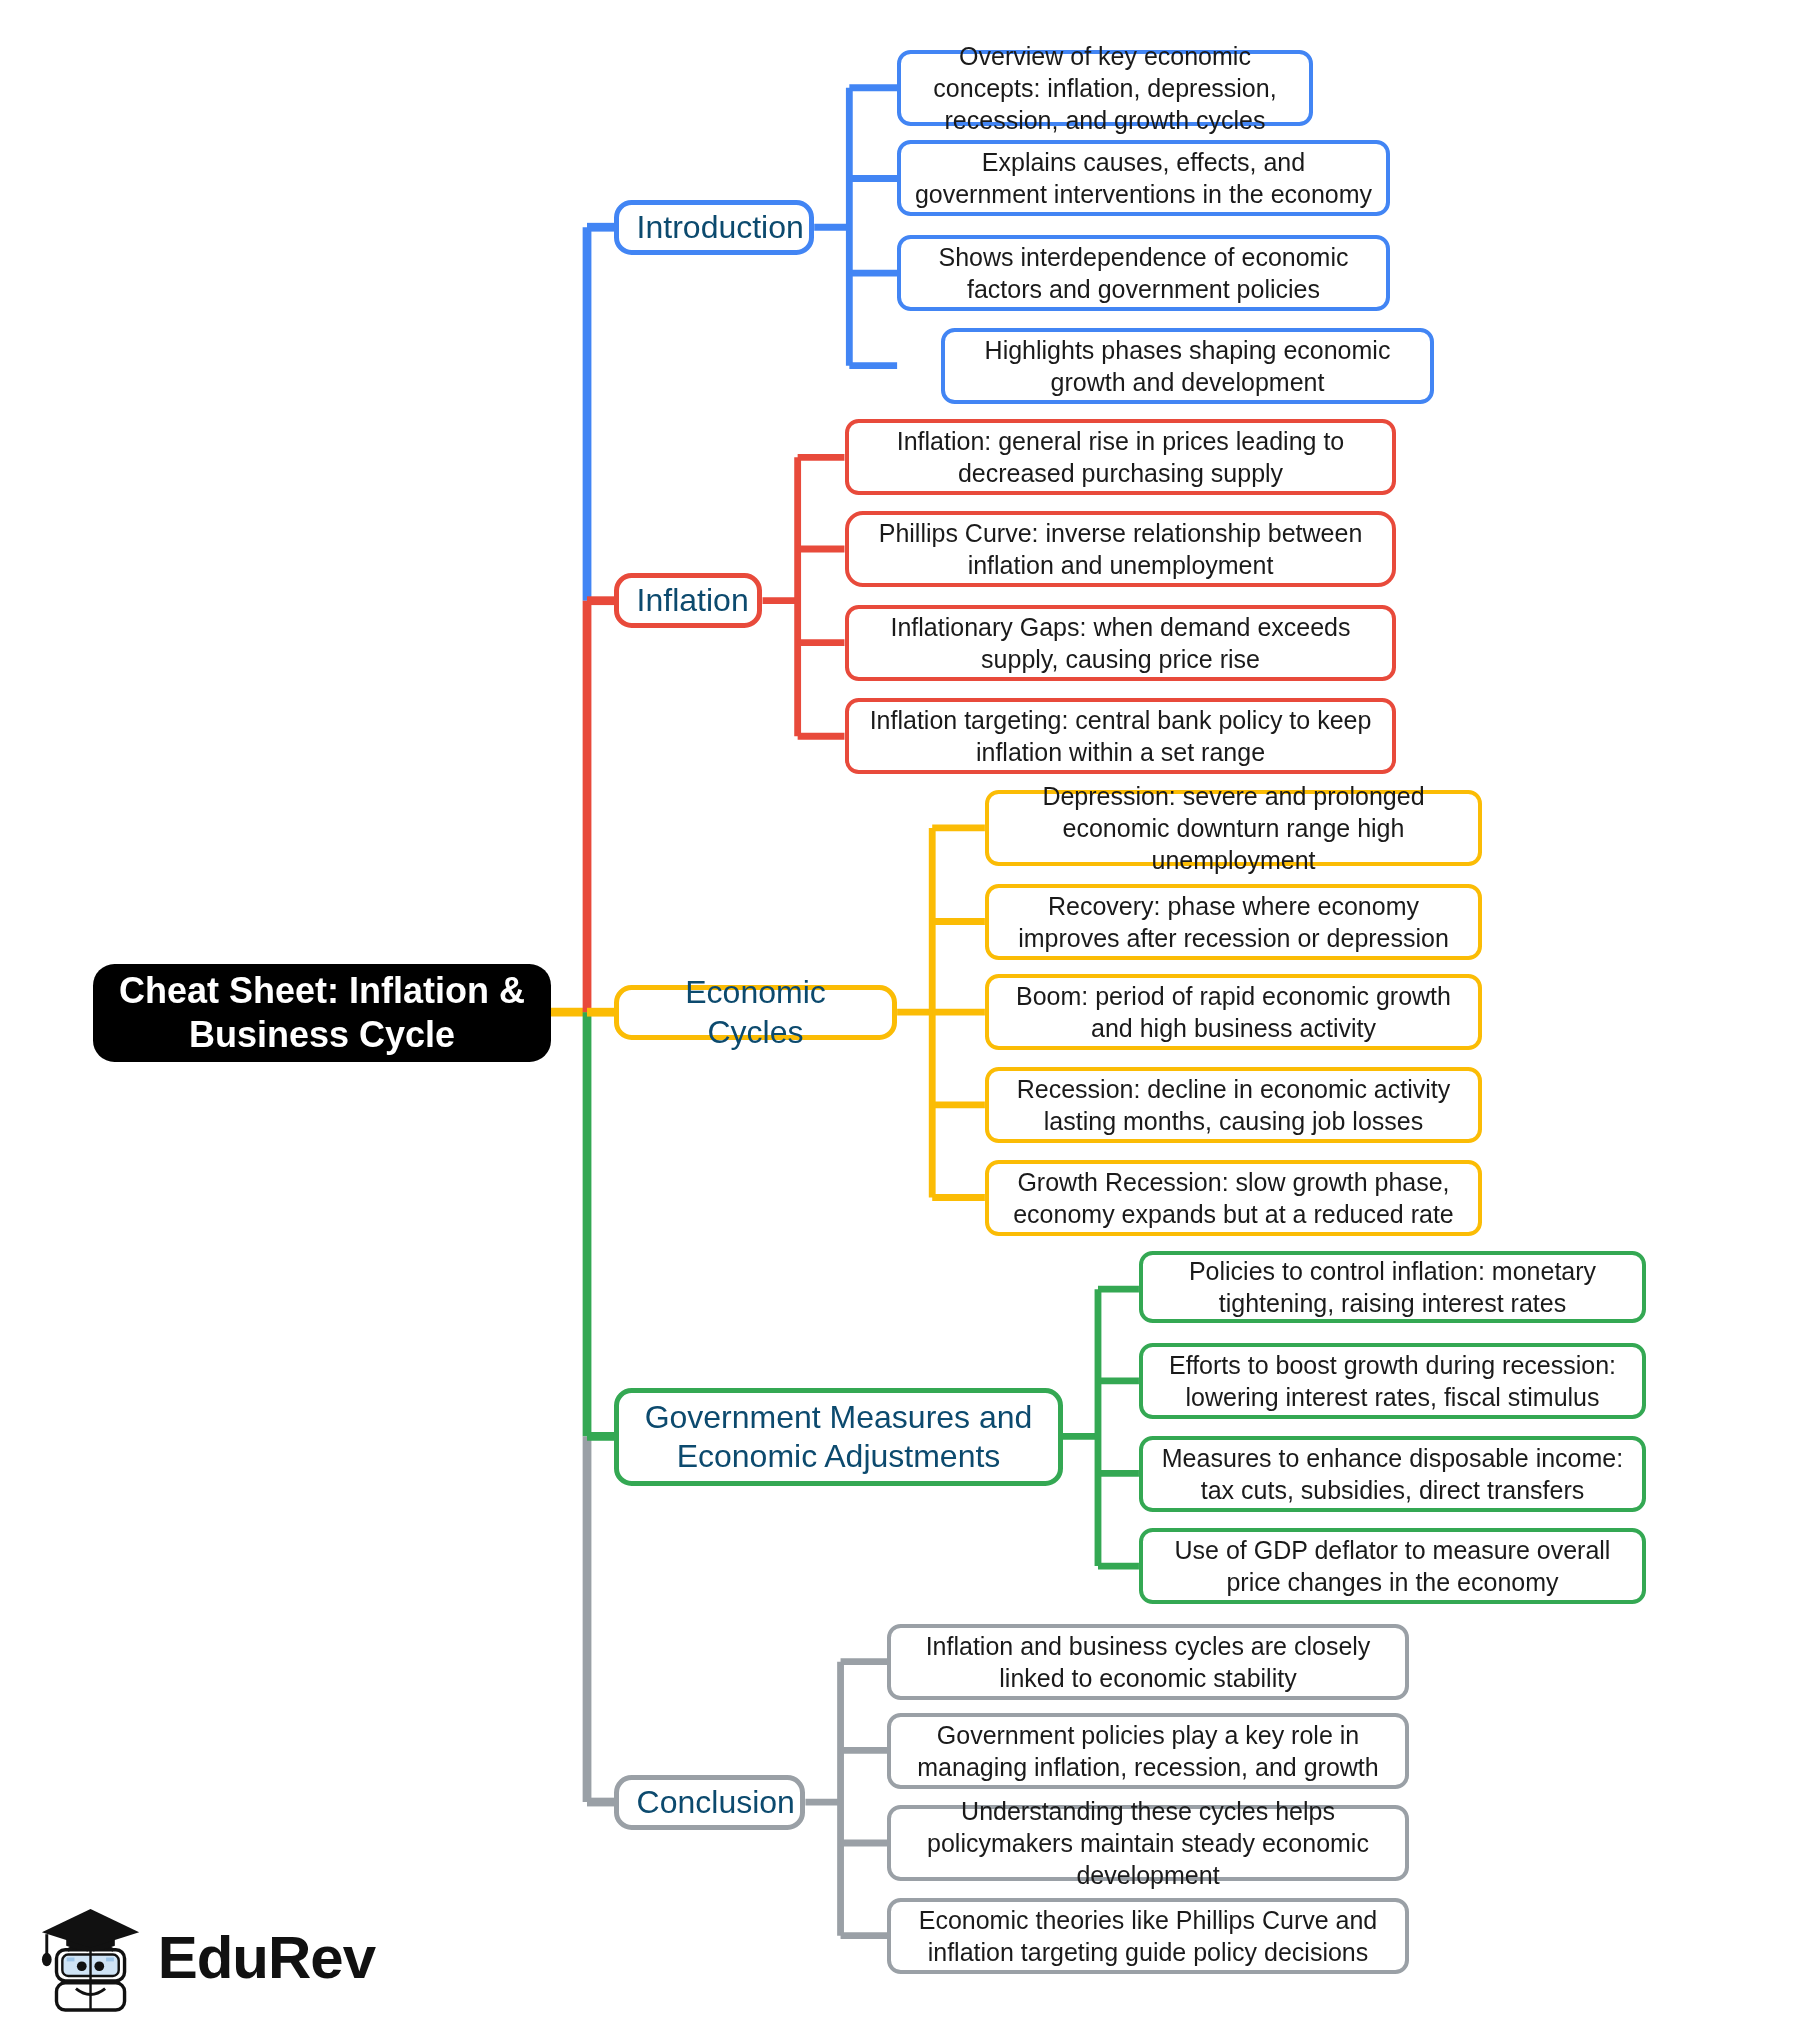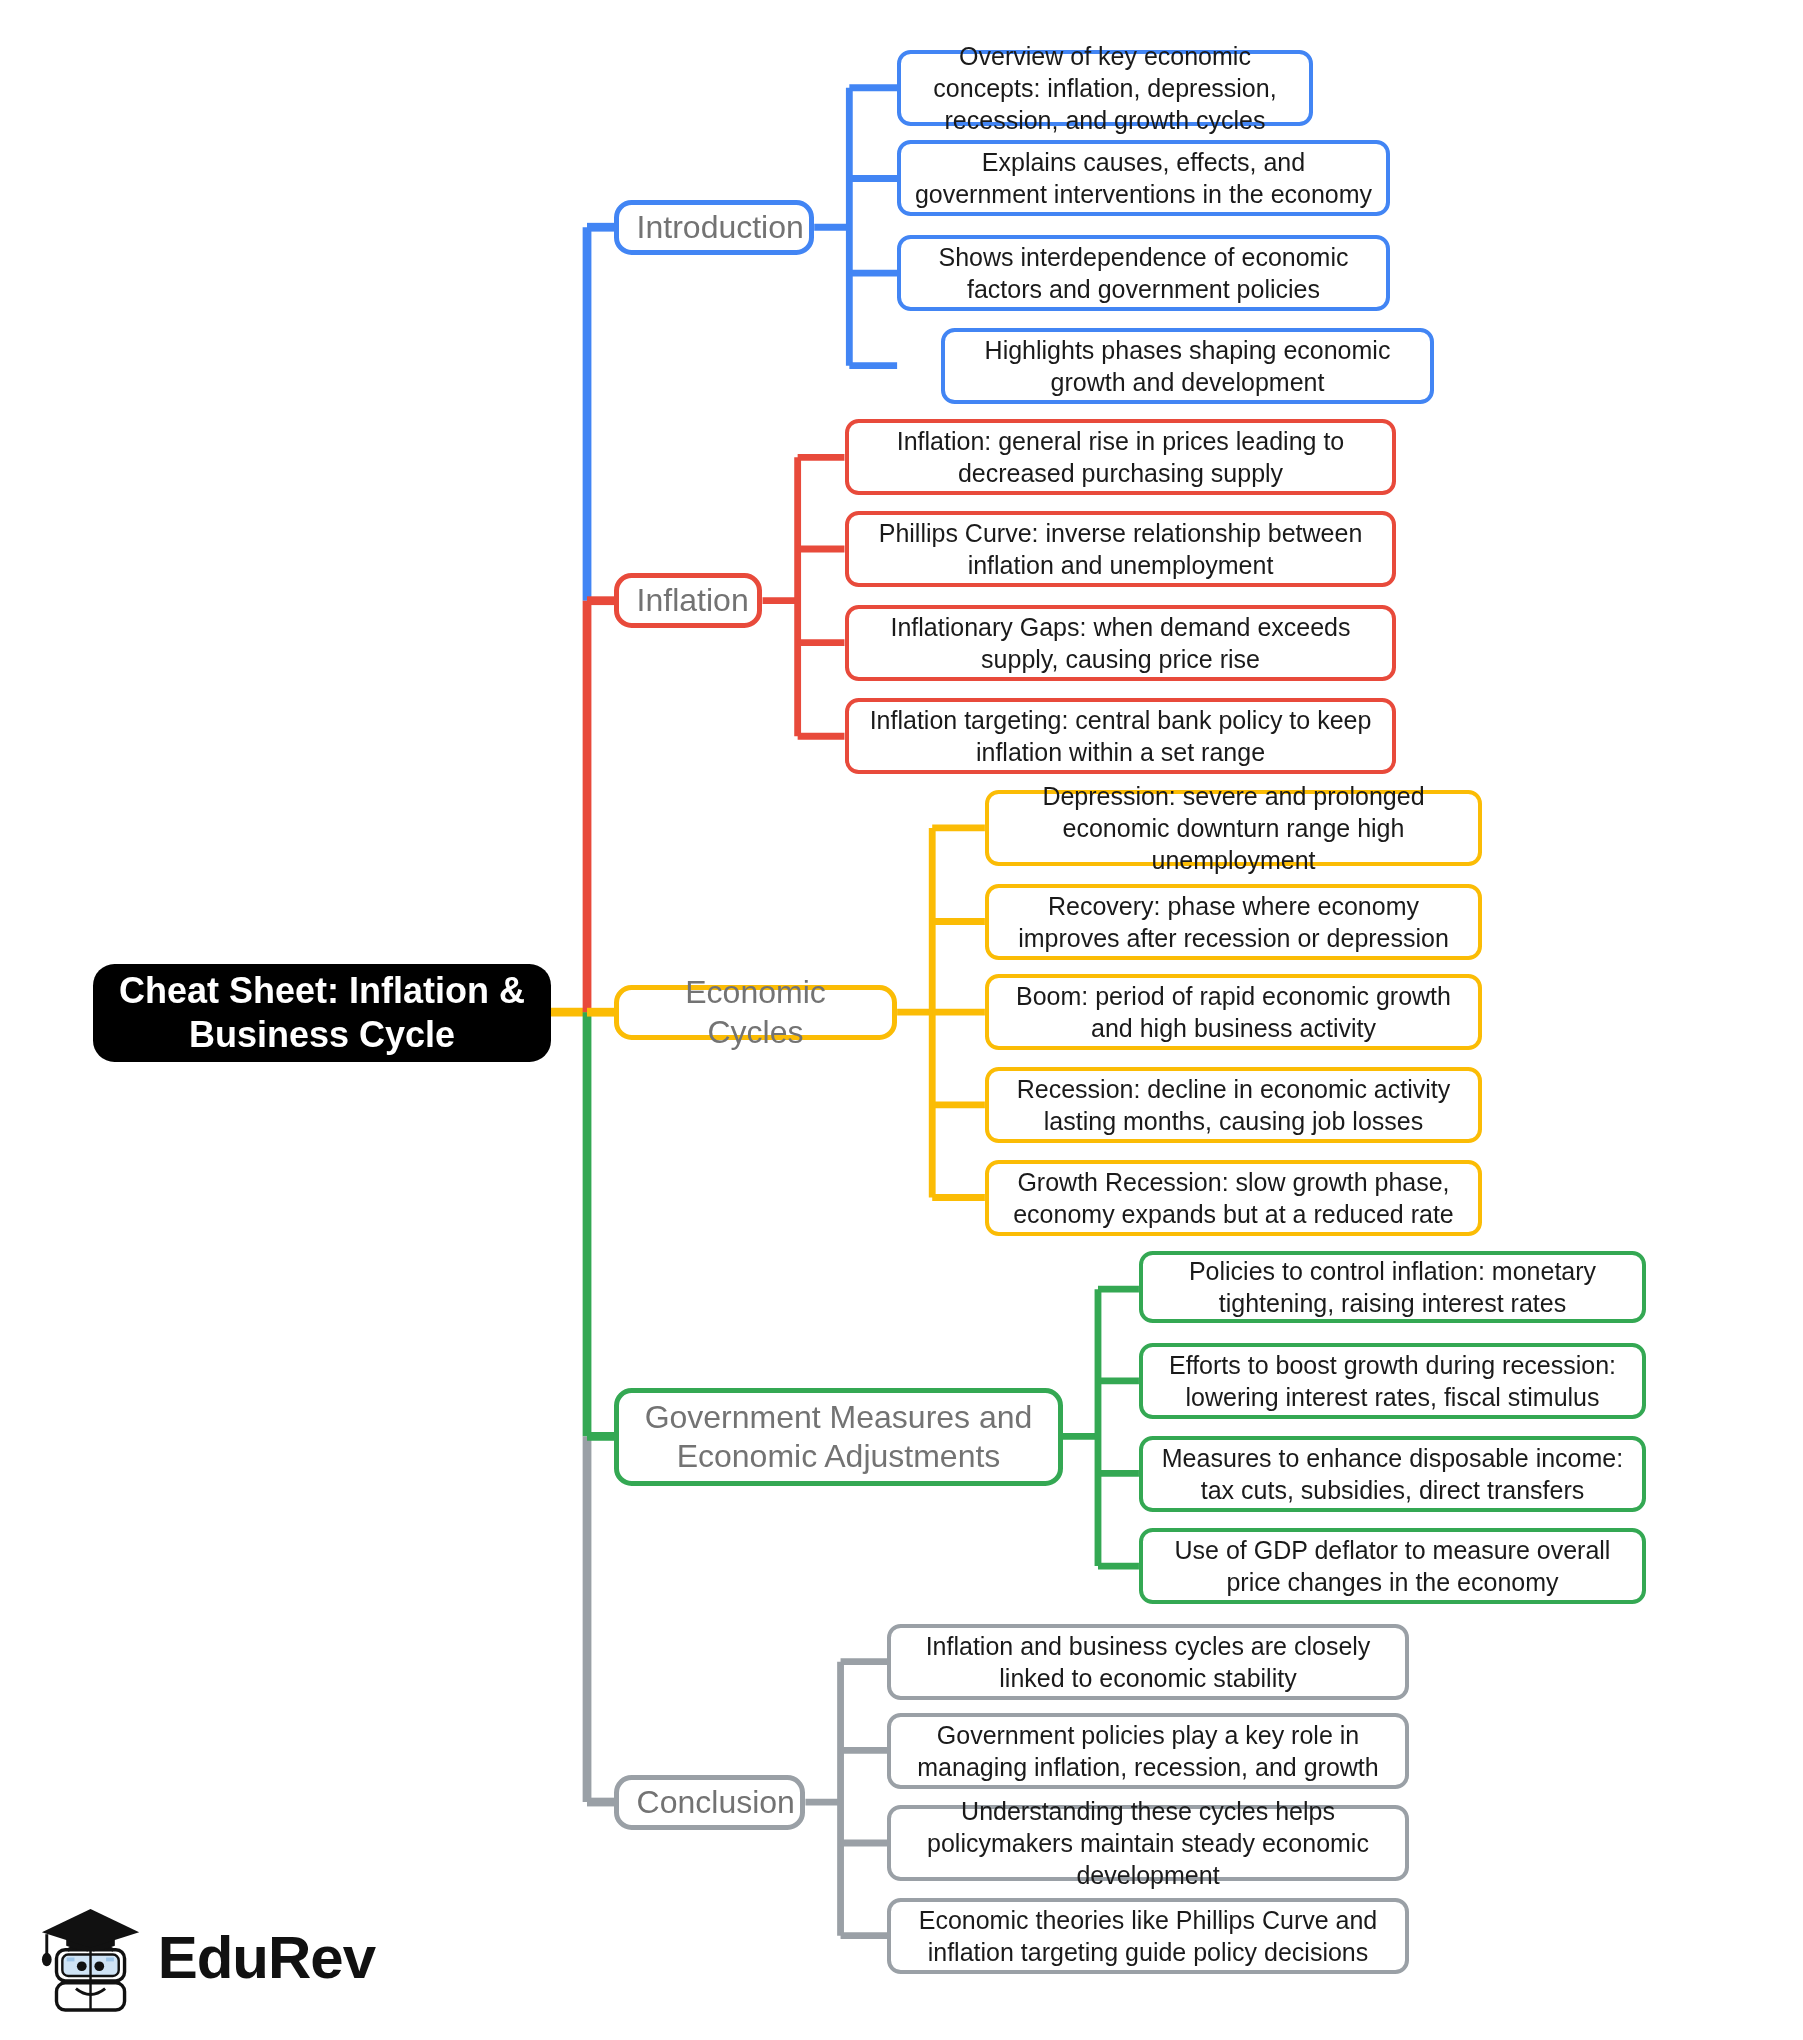--- a/index.html
+++ b/index.html
@@ -49,21 +49,21 @@
     font-weight: bold;
     font-size: 36px;
     line-height: 1.22;
     padding: 11.7px 21.5px;
   }
 
   .branch-node {
     border-radius: 17.6px;
     border-style: solid;
     border-width: 5.9px;
-    color: #737373;
+    color: #0c4a6e;
     font-size: 32px;
     line-height: 1.22;
     padding: 7.8px 17.6px;
     justify-content: flex-end;
   }
 
   .leaf-node {
     border-radius: 13.7px;
     border-style: solid;
     border-width: 4.9px;
@@ -167,21 +167,21 @@
     </div>
     <div class="node leaf-node" style="border-color: rgb(66, 133, 244); max-width: 493px; min-width: 117px; height: 76px; left: 897px; top: 328px; width: 493px; margin-left: 44px;">
       <span class="leaf-text">Highlights phases shaping economic growth and development</span>
     </div>
     <div class="node branch-node" style="border-color: rgb(232, 74, 59); width: 148px; height: 55px; left: 614px; top: 573px;">
       <span class="branch-text">Inflation</span>
     </div>
     <div class="node leaf-node" style="border-color: rgb(232, 74, 59); max-width: 551px; min-width: 117px; height: 76px; left: 845px; top: 419px; width: 551px;">
       <span class="leaf-text">Inflation: general rise in prices leading to decreased purchasing supply</span>
     </div>
-    <div class="node leaf-node" style="border-color: rgb(232, 74, 59); max-width: 551px; min-width: 117px; height: 76px; left: 845px; top: 511px; width: 551px;">
+    <div class="node leaf-node" style="border-color: rgb(232, 74, 59); max-width: 551px; min-width: 117px; height: 76px; left: 845px; top: 511px; width: 551px; border-radius: 18px;">
       <span class="leaf-text">Phillips Curve: inverse relationship between inflation and unemployment</span>
     </div>
     <div class="node leaf-node" style="border-color: rgb(232, 74, 59); max-width: 551px; min-width: 117px; height: 76px; left: 845px; top: 605px; width: 551px;">
       <span class="leaf-text">Inflationary Gaps: when demand exceeds supply, causing price rise</span>
     </div>
     <div class="node leaf-node" style="border-color: rgb(232, 74, 59); max-width: 551px; min-width: 117px; height: 76px; left: 845px; top: 698px; width: 551px;">
       <span class="leaf-text">Inflation targeting: central bank policy to keep inflation within a set range</span>
     </div>
     <div class="node branch-node" style="border-color: rgb(251, 188, 5); width: 283px; height: 55px; left: 614px; top: 985px;">
       <span class="branch-text">Economic Cycles</span>

